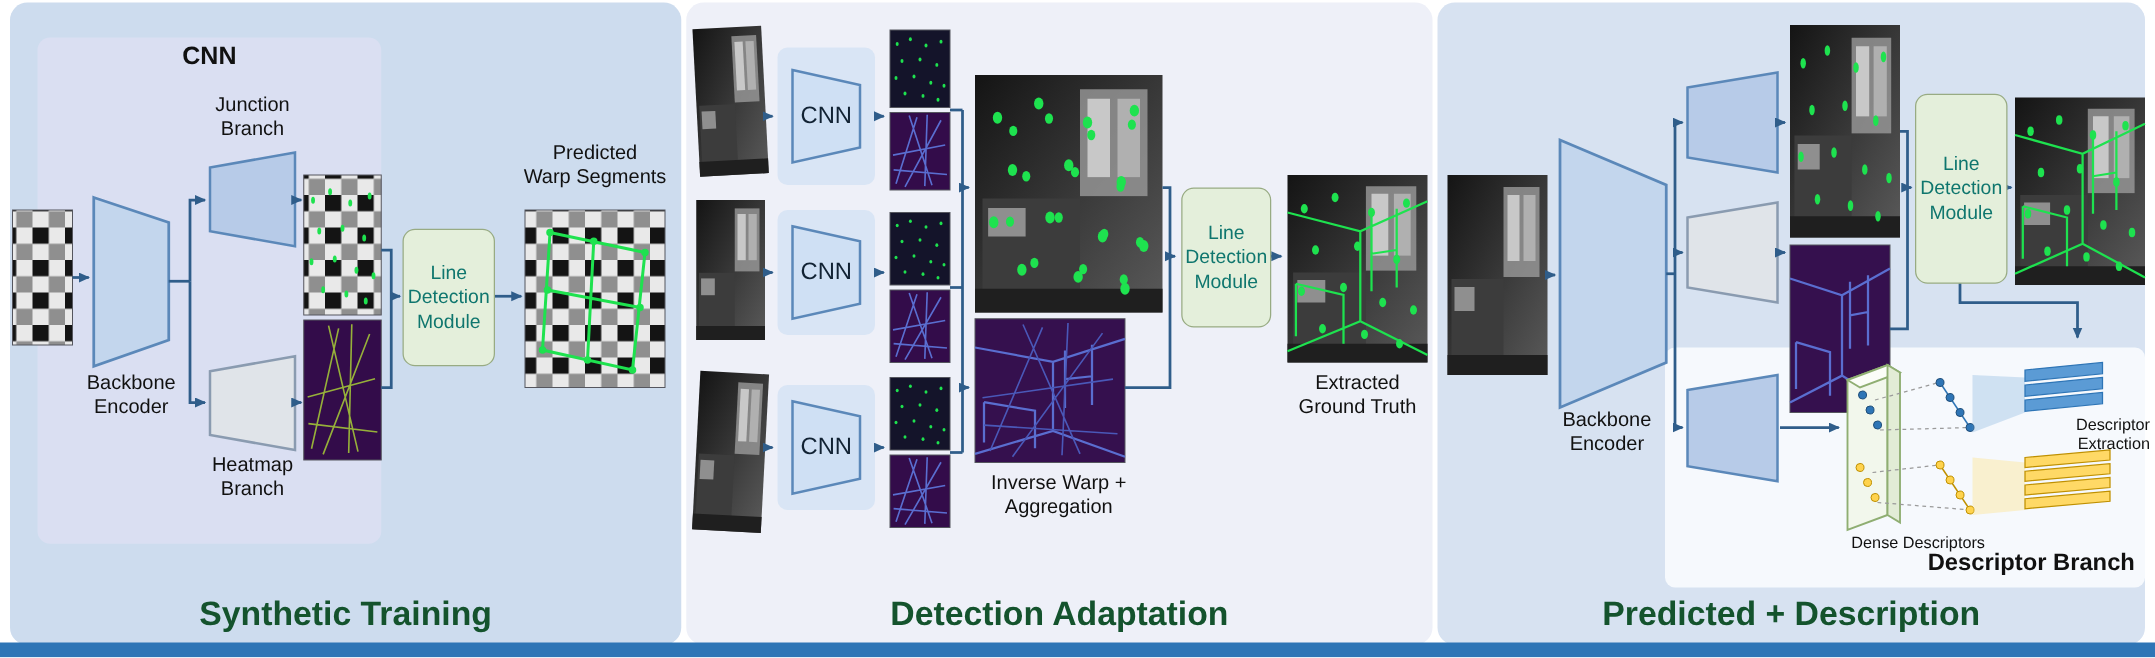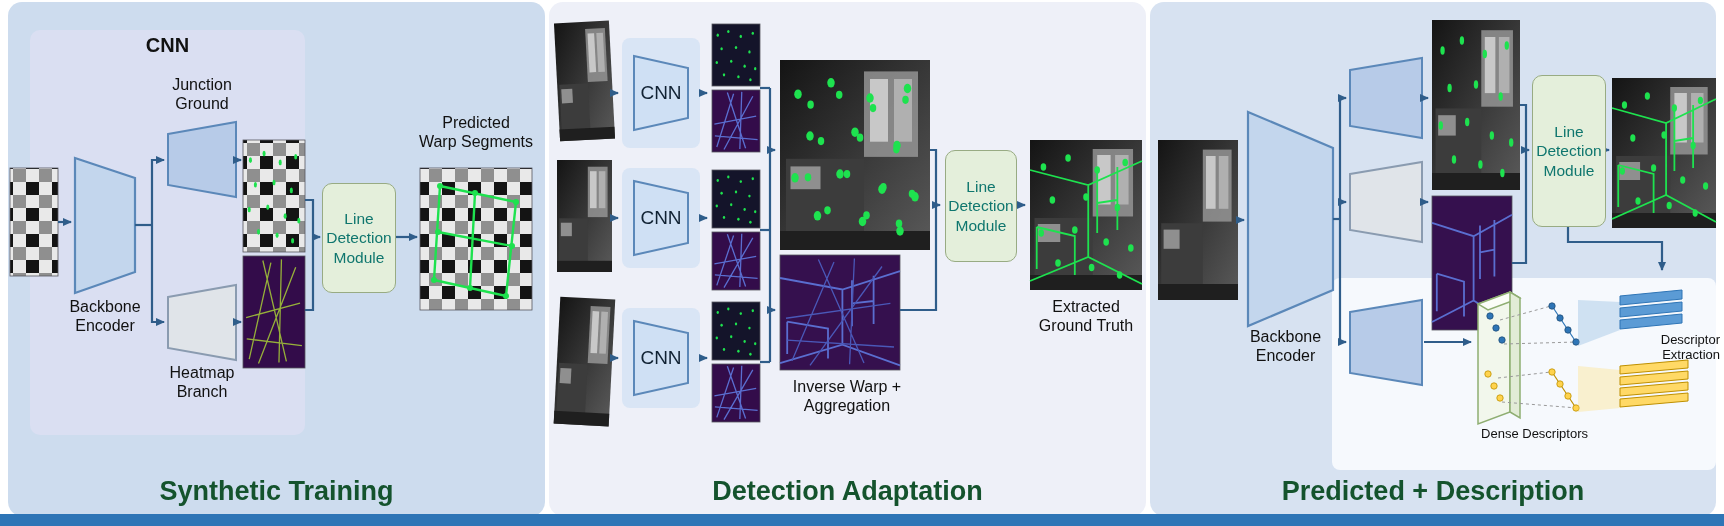--- a/index.html
+++ b/index.html
@@ -283,21 +283,21 @@
 Module</div>
   <div class="ldm" style="left:945px;top:150px;width:70px;height:110px;">Line
 Detection
 Module</div>
   <div class="ldm" style="left:1532px;top:75px;width:72px;height:150px;">Line
 Detection
 Module</div>
 
   <div class="lbl bold" style="left:30px;top:34px;width:275px;font-size:20px;">CNN</div>
   <div class="lbl" style="left:152px;top:76px;width:100px;">Junction
-Ground</div>
+Branch</div>
   <div class="lbl" style="left:55px;top:298px;width:100px;">Backbone
 Encoder</div>
   <div class="lbl" style="left:152px;top:364px;width:100px;">Heatmap
 Branch</div>
   <div class="lbl" style="left:411px;top:114px;width:130px;">Predicted
 Warp Segments</div>
   <div class="title" style="left:8px;width:537px;">Synthetic Training</div>
 
   <div class="cnntxt" style="left:626px;top:82px;">CNN</div>
   <div class="cnntxt" style="left:626px;top:207px;">CNN</div>
@@ -306,16 +306,17 @@
 Ground Truth</div>
   <div class="lbl" style="left:772px;top:378px;width:150px;">Inverse Warp +
 Aggregation</div>
   <div class="title" style="left:549px;width:597px;">Detection Adaptation</div>
 
   <div class="lbl" style="left:1233px;top:328px;width:105px;">Backbone
 Encoder</div>
   <div class="lbl sm" style="left:1418px;top:426px;width:170px;">Dense Descriptors</div>
   <div class="lbl sm" style="left:1628px;top:332px;width:92px;">Descriptor
 Extraction</div>
+  <div class="lbl bold" style="left:1540px;top:440px;width:170px;font-size:19px;">Descriptor Branch</div>
   <div class="title" style="left:1150px;width:566px;">Predicted + Description</div>
 
   <div id="bottombar"></div>
 </div>
 
 </body></html>

